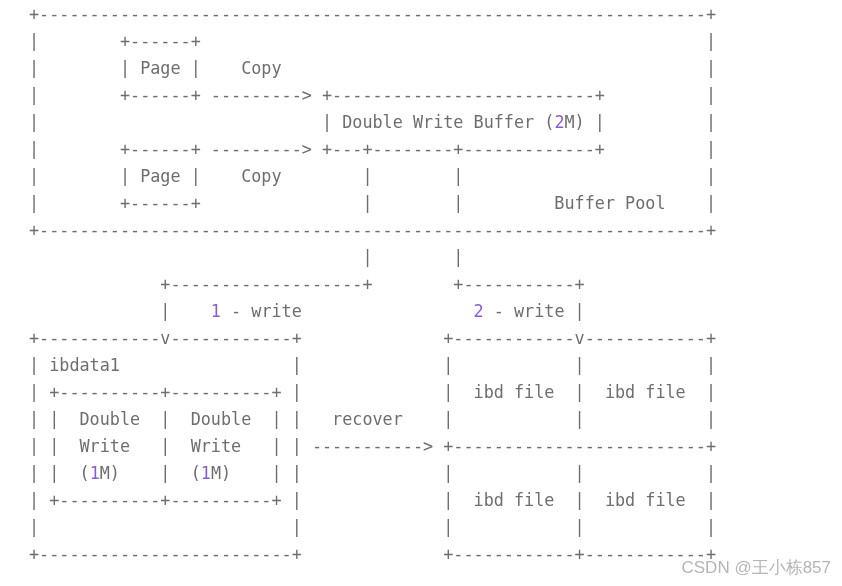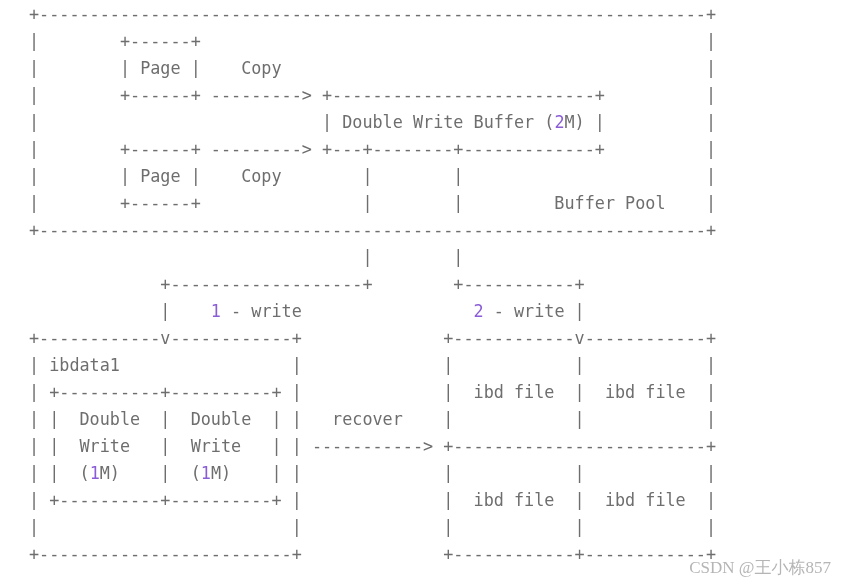--- a/index.html
+++ b/index.html
@@ -20,21 +20,21 @@
     line-height:27px;
     color:var(--text-color);
     white-space:pre;
     letter-spacing:0;
   }
   pre.ascii .num{color:var(--num-color);}
   .watermark{
     position:absolute;
     right:11px;
     top:556px;
-    font-family:Liberation Serif, serif;
+    font-family:Liberation Sans, sans-serif;
     font-size:17px;
     line-height:24px;
     color:var(--watermark-color);
     white-space:nowrap;
   }
 </style>
 </head>
 <body>
 
 <div class="page">

